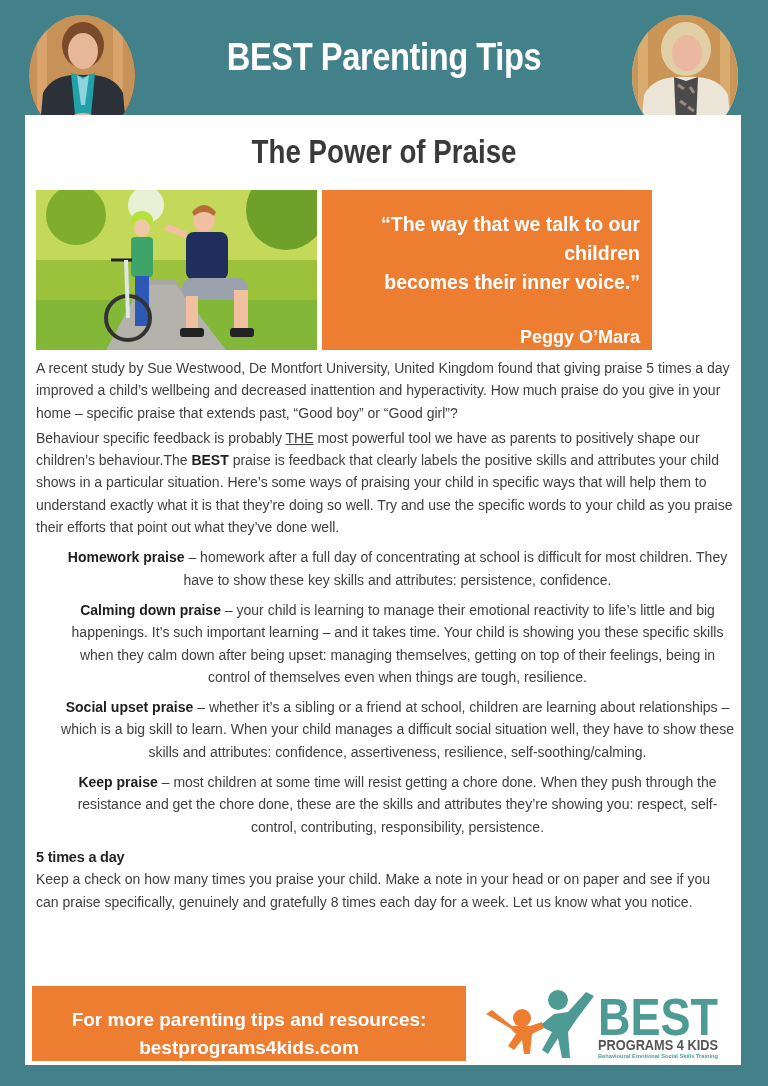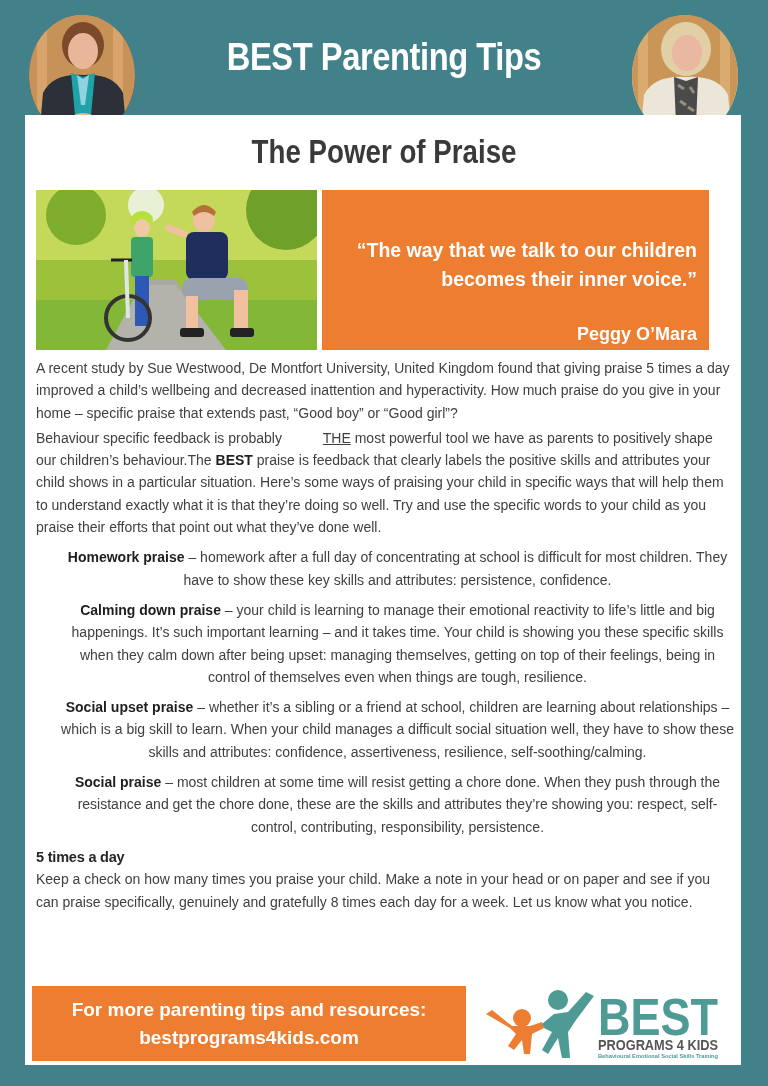--- a/index.html
+++ b/index.html
@@ -30,47 +30,47 @@
     position: absolute; left: 0; top: 133px; width: 768px; text-align: center;
     color: #3a3a3a; font-weight: bold; font-size: 33px;
     transform: scaleX(0.84); transform-origin: center;
   }
   .hero-photo {
     position: absolute; left: 36px; top: 190px; width: 281px; height: 160px;
     overflow: hidden; background: #8cbf3a;
   }
   .hero-photo svg { width: 100%; height: 100%; display: block; }
   .quote-box {
-    position: absolute; left: 322px; top: 190px; width: 387px; height: 160px;
+    position: absolute; left: 322px; top: 190px; width: 330px; height: 160px;
     background: #ed7d31; color: #ffffff; box-sizing: border-box;
-    padding: 46px 12px 0 0; text-align: right;
+    padding: 20px 12px 0 0; text-align: right;
   }
   .quote-text { font-size: 19.5px; font-weight: bold; line-height: 29px; }
   .quote-author { font-size: 18px; font-weight: bold; margin-top: 30px; }
 
   .body {
     position: absolute; left: 36px; top: 357px; width: 700px;
     color: #404040; font-size: 14px; line-height: 22.3px;
   }
   .body p { margin: 0; }
   .intro { margin-bottom: 3px !important; }
   .section-heading {
     font-weight: bold; color: #262626; font-size: 14.5px; margin: 2px 0 0 0;
     letter-spacing: -0.2px;
   }
-  .underline { text-decoration: underline; margin-left: 37px; }
+  .underline { text-decoration: underline; }
   .strong { font-weight: bold; color: #1e1e1e; }
   .tips { margin: 8px 0 0 23px; text-align: center; }
   .tip { margin: 0 0 8px 0 !important; }
   .tip-label { color: #1e1e1e; font-weight: bold; }
 
   .cta-box {
     position: absolute; left: 32px; top: 986px; width: 434px; height: 75px;
     background: #ed7d31; color: #ffffff; text-align: center; box-sizing: border-box;
-    padding-top: 10px; font-weight: bold; font-size: 19px; line-height: 28px;
+    padding-top: 20px; font-weight: bold; font-size: 19px; line-height: 28px;
   }
   .logo {
     position: absolute; left: 482px; top: 988px; width: 255px; height: 72px;
   }
   .logo svg { width: 100%; height: 100%; display: block; }
 </style>
 </head>
 <body>
 
 <div class="header-title">BEST Parenting Tips</div>
@@ -148,21 +148,21 @@
 
 <div class="body">
   <p class="intro">A recent study by Sue Westwood, De Montfort University, United Kingdom found that giving praise 5 times a day improved a child’s wellbeing and decreased inattention and hyperactivity. How much praise do you give in your home – specific praise that extends past, “Good boy” or “Good girl”?</p>
 
   <p><span>Behaviour specific feedback is probably </span><span class="underline">THE</span><span> most powerful tool we have as parents to positively shape our children’s behaviour.The </span><span class="strong">BEST</span><span> praise is feedback that clearly labels the positive skills and attributes your child shows in a particular situation. Here’s some ways of praising your child in specific ways that will help them to understand exactly what it is that they’re doing so well. Try and use the specific words to your child as you praise their efforts that point out what they’ve done well.</span></p>
 
   <div class="tips">
     <p class="tip"><span class="tip-label">Homework praise</span><span> – homework after a full day of concentrating at school is difficult for most children. They have to show these key skills and attributes: persistence, confidence.</span></p>
     <p class="tip"><span class="tip-label">Calming down praise</span><span> – your child is learning to manage their emotional reactivity to life’s little and big happenings. It’s such important learning – and it takes time. Your child is showing you these specific skills when they calm down after being upset: managing themselves, getting on top of their feelings, being in control of themselves even when things are tough, resilience.</span></p>
     <p class="tip"><span class="tip-label">Social upset praise</span><span> – whether it’s a sibling or a friend at school, children are learning about relationships – which is a big skill to learn. When your child manages a difficult social situation well, they have to show these skills and attributes: confidence, assertiveness, resilience, self-soothing/calming.</span></p>
-    <p class="tip"><span class="tip-label">Social praise</span><span> – most children at some time will resist getting a chore done. When they push through the resistance and get the chore done, these are the skills and attributes they’re showing you: respect, self-control, contributing, responsibility, persistence.</span></p>
+    <p class="tip"><span class="tip-label">Keep praise</span><span> – most children at some time will resist getting a chore done. When they push through the resistance and get the chore done, these are the skills and attributes they’re showing you: respect, self-control, contributing, responsibility, persistence.</span></p>
   </div>
 
   <div class="section-heading">5 times a day</div>
   <p>Keep a check on how many times you praise your child. Make a note in your head or on paper and see if you can praise specifically, genuinely and gratefully 8 times each day for a week. Let us know what you notice.</p>
 </div>
 
 <div class="cta-box">
   <div>For more parenting tips and resources:</div>
   <div>bestprograms4kids.com</div>
 </div>

